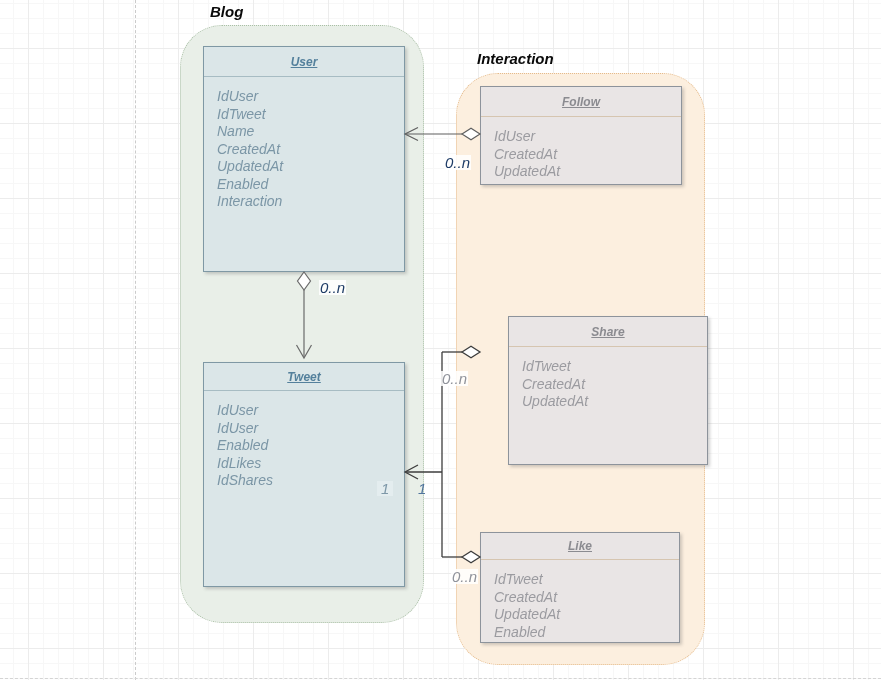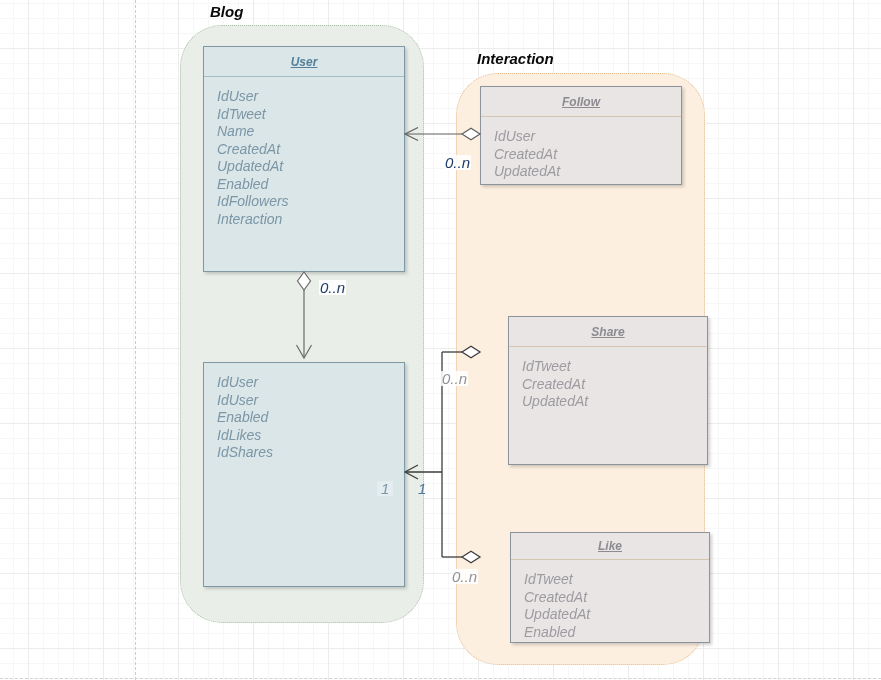--- a/index.html
+++ b/index.html
@@ -66,21 +66,21 @@
   .attr{height:17.5px;line-height:17.5px;white-space:nowrap;}
 
   #e-user{left:203px;top:46px;width:202px;height:226px;}
   #e-user .entity-header{height:29px;}
   #e-tweet{left:203px;top:362px;width:202px;height:225px;}
   #e-tweet .entity-header{height:27px;}
   #e-follow{left:480px;top:86px;width:202px;height:99px;}
   #e-follow .entity-header{height:29px;}
   #e-share{left:508px;top:316px;width:200px;height:149px;}
   #e-share .entity-header{height:29px;}
-  #e-like{left:480px;top:532px;width:200px;height:111px;margin-left:30px;}
+  #e-like{left:480px;top:532px;width:200px;height:111px;}
   #e-like .entity-header{height:26px;}
 
   .overlay{position:absolute;left:0;top:0;pointer-events:none;}
 
   .conn-label{
     position:absolute;
     font-size:15px;line-height:15px;
     background:rgba(255,255,255,0.85);
     padding:0 1px;
     white-space:nowrap;
@@ -115,26 +115,28 @@
     <div class="entity-header">
       <span class="title-text">User</span>
     </div>
     <div class="entity-body">
       <div class="attr">IdUser</div>
       <div class="attr">IdTweet</div>
       <div class="attr">Name</div>
       <div class="attr">CreatedAt</div>
       <div class="attr">UpdatedAt</div>
       <div class="attr">Enabled</div>
-      <div class="attr">IdFollowers</div>
       <div class="attr">Interaction</div>
     </div>
   </div>
 
   <div class="entity blue" id="e-tweet">
+    <div class="entity-header">
+      <span class="title-text">Tweet</span>
+    </div>
     <div class="entity-body">
       <div class="attr">IdUser</div>
       <div class="attr">IdUser</div>
       <div class="attr">Enabled</div>
       <div class="attr">IdLikes</div>
       <div class="attr">IdShares</div>
     </div>
   </div>
 
   <div class="entity gray" id="e-follow">

